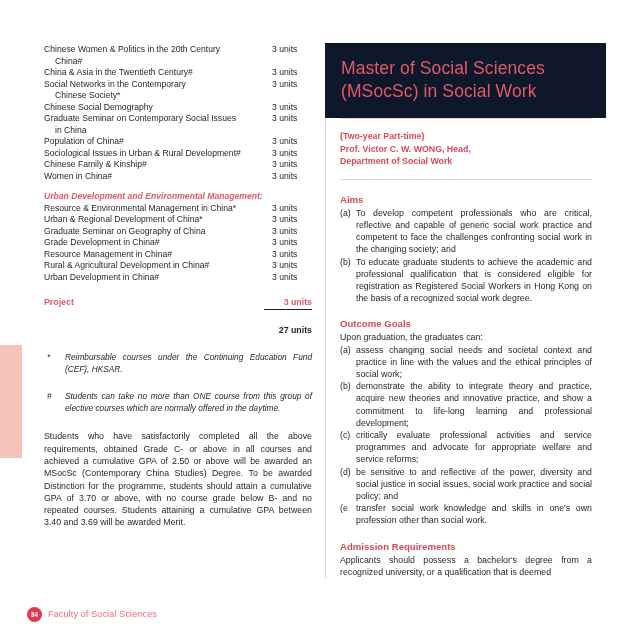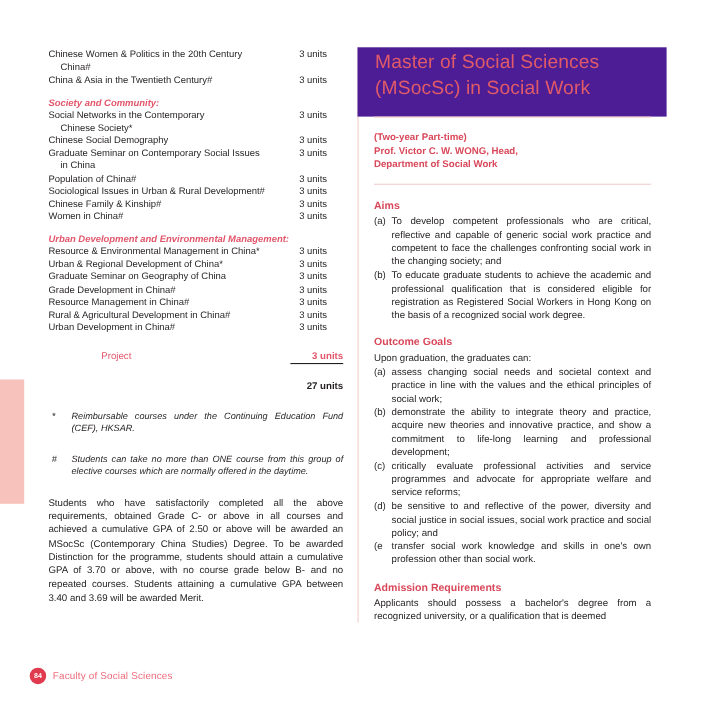--- a/index.html
+++ b/index.html
@@ -89,25 +89,24 @@
   
   .project-row {
     display: flex;
     justify-content: space-between;
     align-items: flex-start;
     margin-top: 13px;
     font-size: 8.8px;
     line-height: 12px;
   }
   .project-row .pname {
-    font-weight: normal;
+    font-weight: bold;
     font-style: normal;
     color: #e2566b;
     flex: 1 1 auto;
-    margin-left: 48px;
   }
   .project-row .pnums {
     flex: 0 0 auto;
     width: 48px;
     text-align: right;
   }
   .project-row .pnums .pu {
     color: #e2566b;
     font-weight: bold;
     display: block;
@@ -142,22 +141,22 @@
   
   .para {
     font-size: 8.8px;
     line-height: 12.3px;
     text-align: justify;
     margin-top: 16px;
   }
 
   
   .title-box {
-    background: #4c1d95;
-    padding: 2px 16px 15px 16px;
+    background: #0f172a;
+    padding: 14px 16px 15px 16px;
     margin-left: -1px;
   }
   .title-box .t {
     color: #e05a68;
     font-size: 17.5px;
     line-height: 23px;
     font-weight: normal;
     letter-spacing: 0.1px;
   }
 
@@ -264,21 +263,20 @@
         <div class="units">3 units</div>
       </div>
       <div class="course-row">
         <div class="name">
           <span>China &amp; Asia in the Twentieth Century#</span>
         </div>
         <div class="units">3 units</div>
       </div>
     </div>
 
-    <div class="group-head">Society and Community:</div>
     <div>
       <div class="course-row">
         <div class="name">
           <span>Social Networks in the Contemporary</span>
           <span class="cont">Chinese Society*</span>
         </div>
         <div class="units">3 units</div>
       </div>
       <div class="course-row">
         <div class="name">

